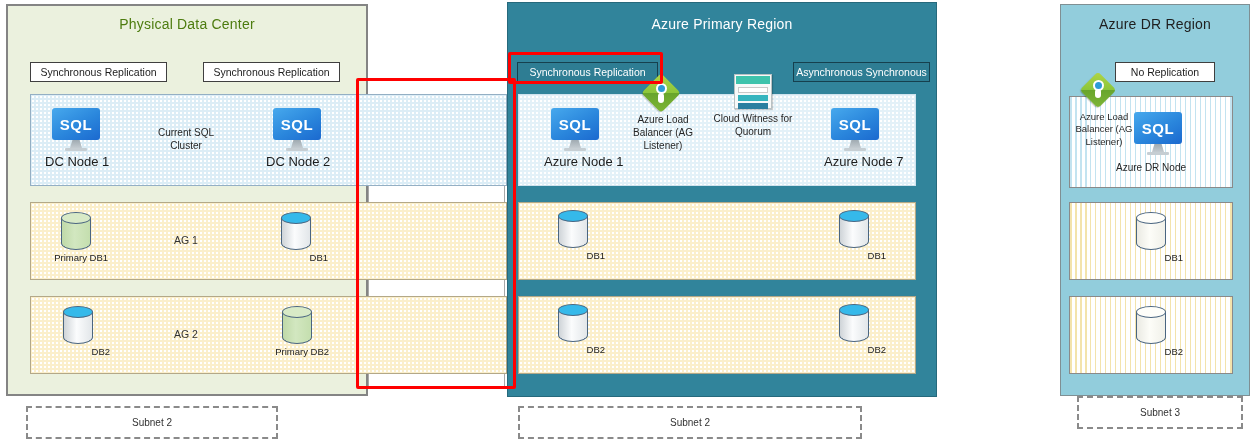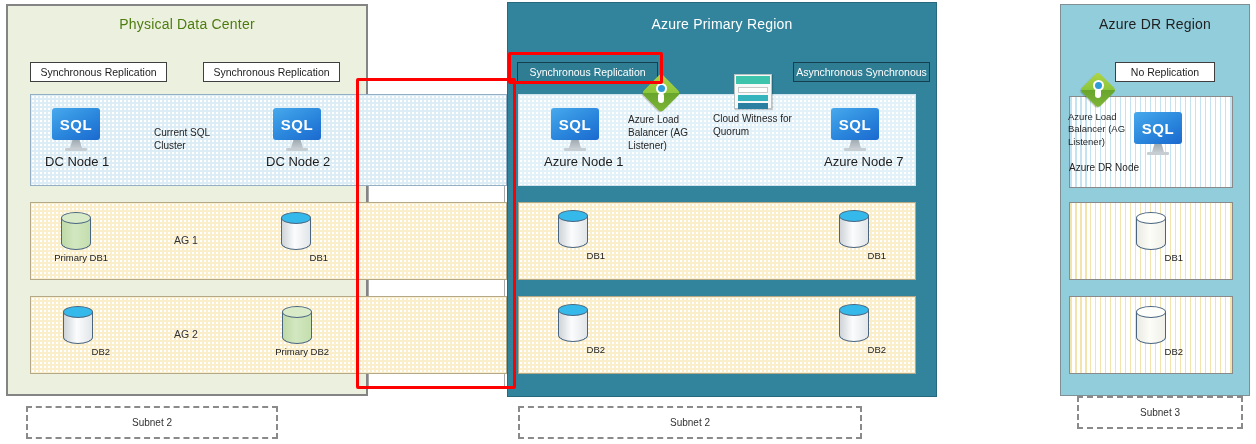--- a/index.html
+++ b/index.html
@@ -43,21 +43,21 @@
     background:linear-gradient(90deg,#CFD4D8 0%,#FBFCFD 45%,#E2E6E9 100%);
     border:1px solid #4A6580;border-top:none;border-radius:0 0 15px 15px / 0 0 7px 7px;}
   .cyl .top{position:absolute;left:0;right:0;top:0;height:12px;box-sizing:border-box;
     background:#35B9EA;border:1px solid #4A6580;border-radius:50%;}
   .cyl.green .side{background:linear-gradient(90deg,#BFD9A8 0%,#D2E7C0 45%,#C4DEAE 100%);}
   .cyl.green .top{background:#D8EAC7;}
   .cyl.white .side{background:linear-gradient(90deg,#EAEAE3 0%,#FDFDF8 45%,#F0F0E9 100%);}
   .cyl.white .top{background:#FEFEFA;}
   .db-label{margin-top:2px;font-size:9.5px;color:#222;white-space:nowrap;}
   
-  .caption{position:absolute;z-index:4;font-size:10px;line-height:1.3;color:#262626;}
+  .caption{position:absolute;z-index:4;text-align:center;font-size:10px;line-height:1.3;color:#262626;}
   .ag-text{position:absolute;z-index:4;text-align:center;font-size:10.5px;color:#333;}
   
   .lb{position:absolute;width:34px;height:34px;z-index:5;}
   .lb .diamond{position:absolute;inset:3px;transform:rotate(45deg);border-radius:4px;
     background:linear-gradient(135deg,#B2D544 0%,#8CC63B 49%,#68A52C 51%,#7FB637 100%);
     box-shadow:0 1px 1px rgba(0,0,0,.25);}
   .lb .dot{position:absolute;left:50%;top:7px;width:11px;height:11px;margin-left:-5.5px;
     background:#fff;border-radius:50%;}
   .lb .dot::after{content:"";position:absolute;inset:2px;background:#2E9BD6;border-radius:50%;}
   .lb .stem{position:absolute;left:50%;top:17px;width:6px;height:10px;margin-left:-3px;

